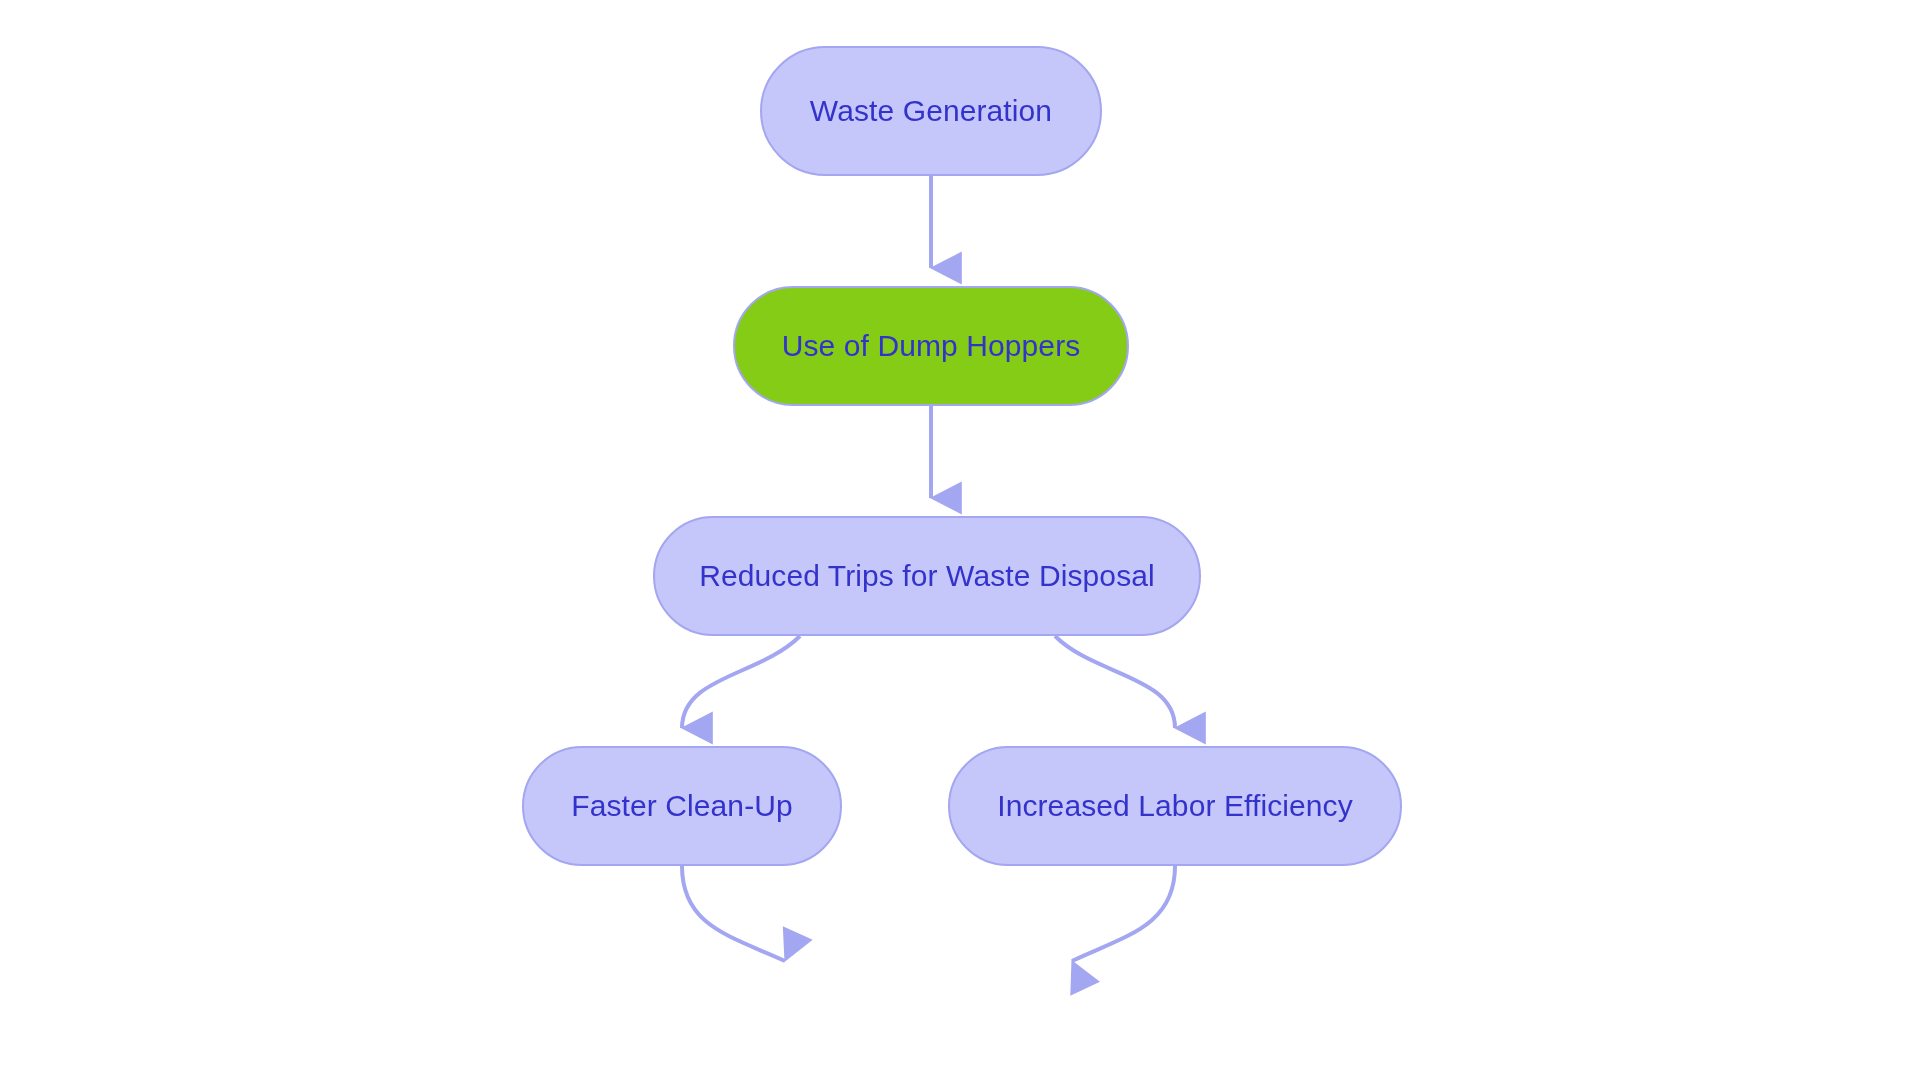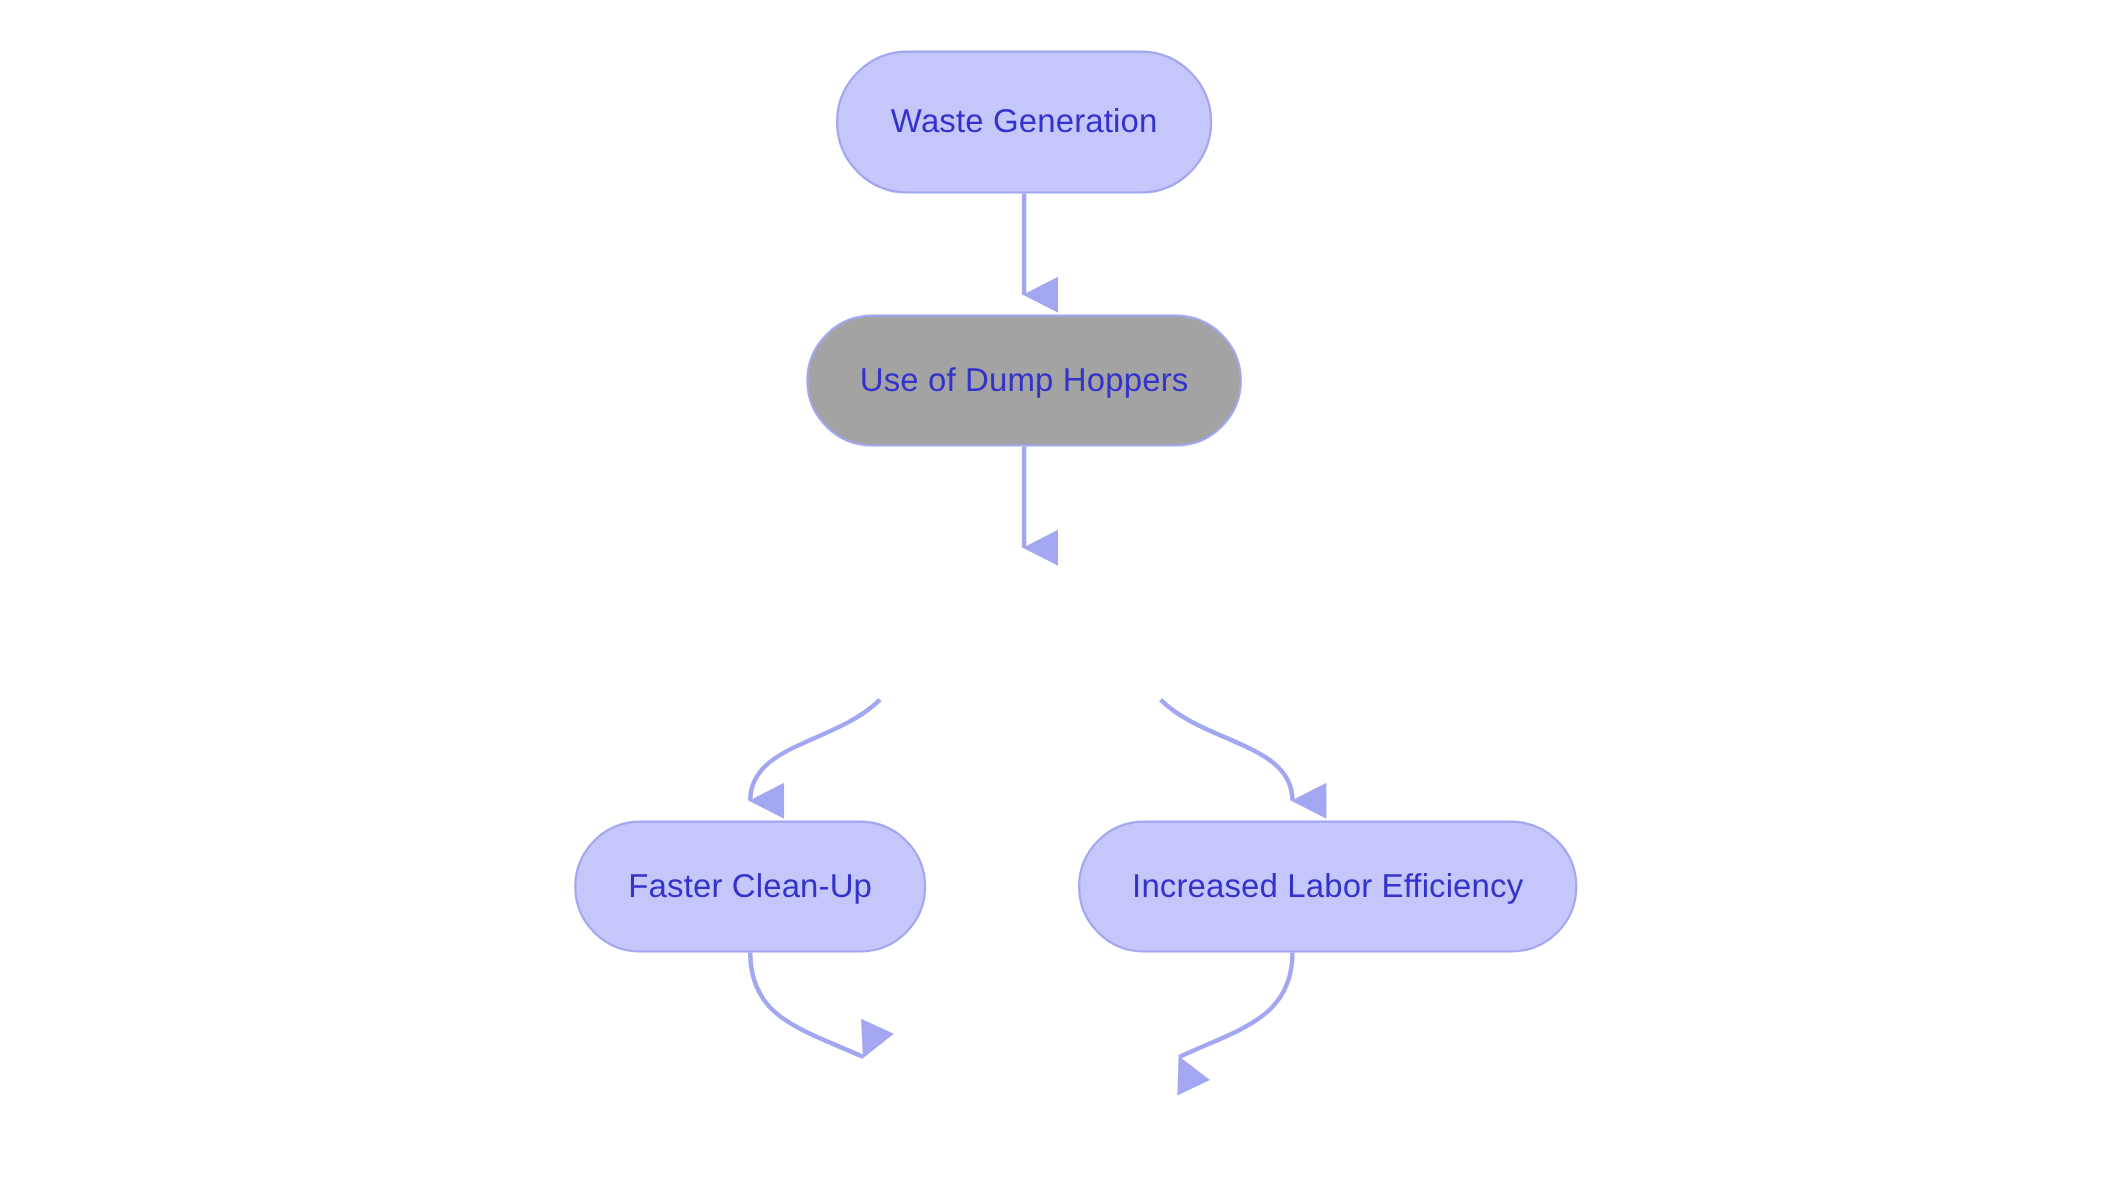--- a/index.html
+++ b/index.html
@@ -72,27 +72,30 @@
 
     <path d="M 682 830 C 682 890, 730 900, 785 925" fill="none" stroke="#a3a6f0" stroke-width="4" marker-end="url(#arrowhead)"></path>
 
     <path d="M 1175 830 C 1175 890, 1125 900, 1072 925" fill="none" stroke="#a3a6f0" stroke-width="4" marker-end="url(#arrowhead)"></path>
   </svg>
 
   <div class="flow-node" id="node-0" style="left: 760px; top: 10px; width: 342px; height: 130px; background: rgb(197, 198, 249); border-color: rgb(163, 166, 240); color: rgb(51, 51, 204);">
     <span class="node-label">Waste Generation</span>
   </div>
 
-  <div class="flow-node" id="node-1" style="left: 733px; top: 250px; width: 396px; height: 120px; background: #a3a3a3; border-color: rgb(163, 166, 240); color: rgb(51, 51, 204);">
+  <div class="flow-node" id="node-1" style="left: 733px; top: 250px; width: 396px; height: 120px; background: #84cc16; border-color: rgb(163, 166, 240); color: rgb(51, 51, 204);">
     <span class="node-label">Use of Dump Hoppers</span>
   </div>
 
+  <div class="flow-node" id="node-2" style="left: 653px; top: 480px; width: 548px; height: 120px; background: rgb(197, 198, 249); border-color: rgb(163, 166, 240); color: rgb(51, 51, 204);">
+    <span class="node-label">Reduced Trips for Waste Disposal</span>
+  </div>
 
   <div class="flow-node" id="node-3" style="left: 522px; top: 710px; width: 320px; height: 120px; background: rgb(197, 198, 249); border-color: rgb(163, 166, 240); color: rgb(51, 51, 204); text-align: center;">
     <span class="node-label">Faster Clean-Up</span>
   </div>
 
-  <div class="flow-node" id="node-4" style="left: 980px; top: 710px; width: 454px; height: 120px; background: rgb(197, 198, 249); border-color: rgb(163, 166, 240); color: rgb(51, 51, 204);">
+  <div class="flow-node" id="node-4" style="left: 948px; top: 710px; width: 454px; height: 120px; background: rgb(197, 198, 249); border-color: rgb(163, 166, 240); color: rgb(51, 51, 204);">
     <span class="node-label">Increased Labor Efficiency</span>
   </div>
 
 
 </div>
 
 </body></html>

